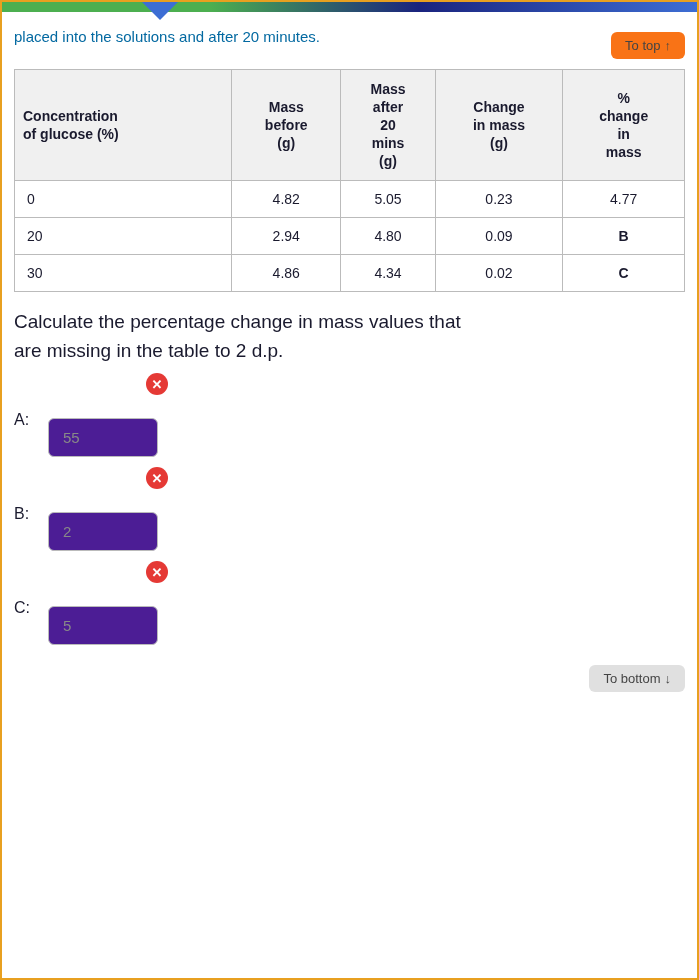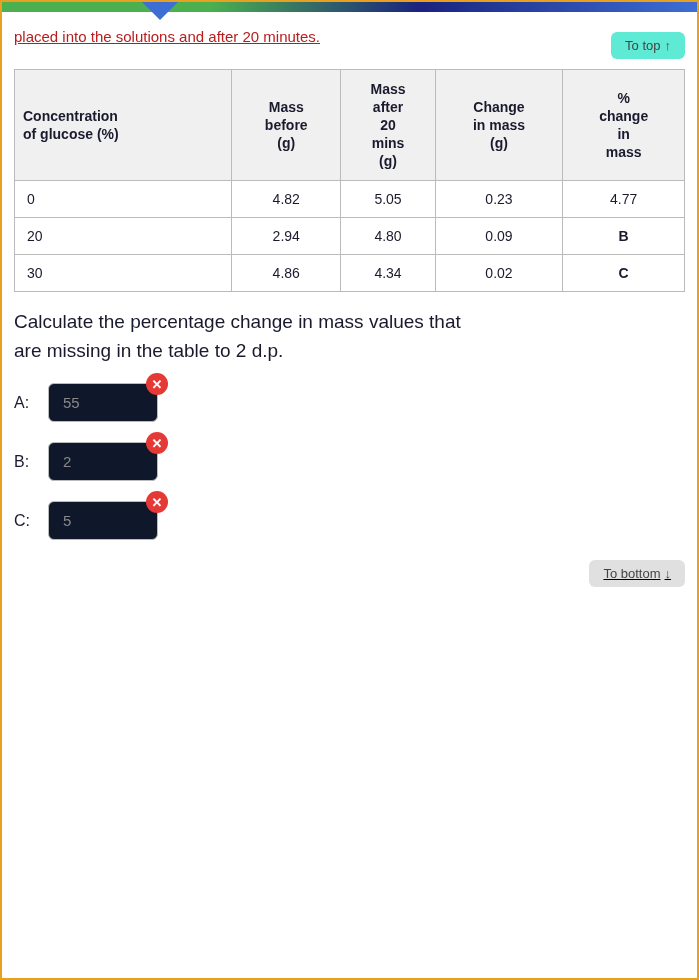--- a/index.html
+++ b/index.html
@@ -31,33 +31,32 @@
       height: 0;
       border-left: 18px solid transparent;
       border-right: 18px solid transparent;
       border-top: 18px solid #3d6ed4;
     }
     .content-area {
       padding: 14px 12px 20px 12px;
     }
     .intro-text {
       font-size: 15px;
-      color: #b91c1c;
+      color: #0369a1;
       line-height: 1.5;
       margin-bottom: 10px;
-      text-decoration: underline;
     }
     .top-bar-row {
       display: flex;
       justify-content: space-between;
       align-items: flex-end;
       margin-bottom: 10px;
     }
     .to-top-btn {
-      background: #5eead4;
+      background: #f97316;
       border: none;
       border-radius: 6px;
       padding: 6px 14px;
       font-size: 13px;
       color: #444;
       cursor: pointer;
       display: flex;
       align-items: center;
       gap: 4px;
     }
@@ -117,22 +116,23 @@
       position: relative;
       display: inline-block;
     }
     .input-field {
       border: 1.5px solid #bbb;
       border-radius: 6px;
       padding: 10px 14px;
       font-size: 15px;
       color: #888;
       width: 110px;
-      background: #0f172a;
+      background: #4c1d95;
       outline: none;
+      margin-top: 35px;
     }
     .error-icon {
       position: absolute;
       top: -10px;
       right: -10px;
       width: 22px;
       height: 22px;
       background: #e53935;
       border-radius: 50%;
       display: flex;
@@ -141,21 +141,20 @@
       color: white;
       font-size: 13px;
       font-weight: 700;
       cursor: pointer;
     }
     .bottom-bar-row {
       display: flex;
       justify-content: flex-end;
       align-items: center;
       margin-top: 10px;
-      text-decoration: underline;
     }
     .to-bottom-btn {
       background: #e0e0e0;
       border: none;
       border-radius: 6px;
       padding: 6px 14px;
       font-size: 13px;
       color: #444;
       cursor: pointer;
       display: flex;

